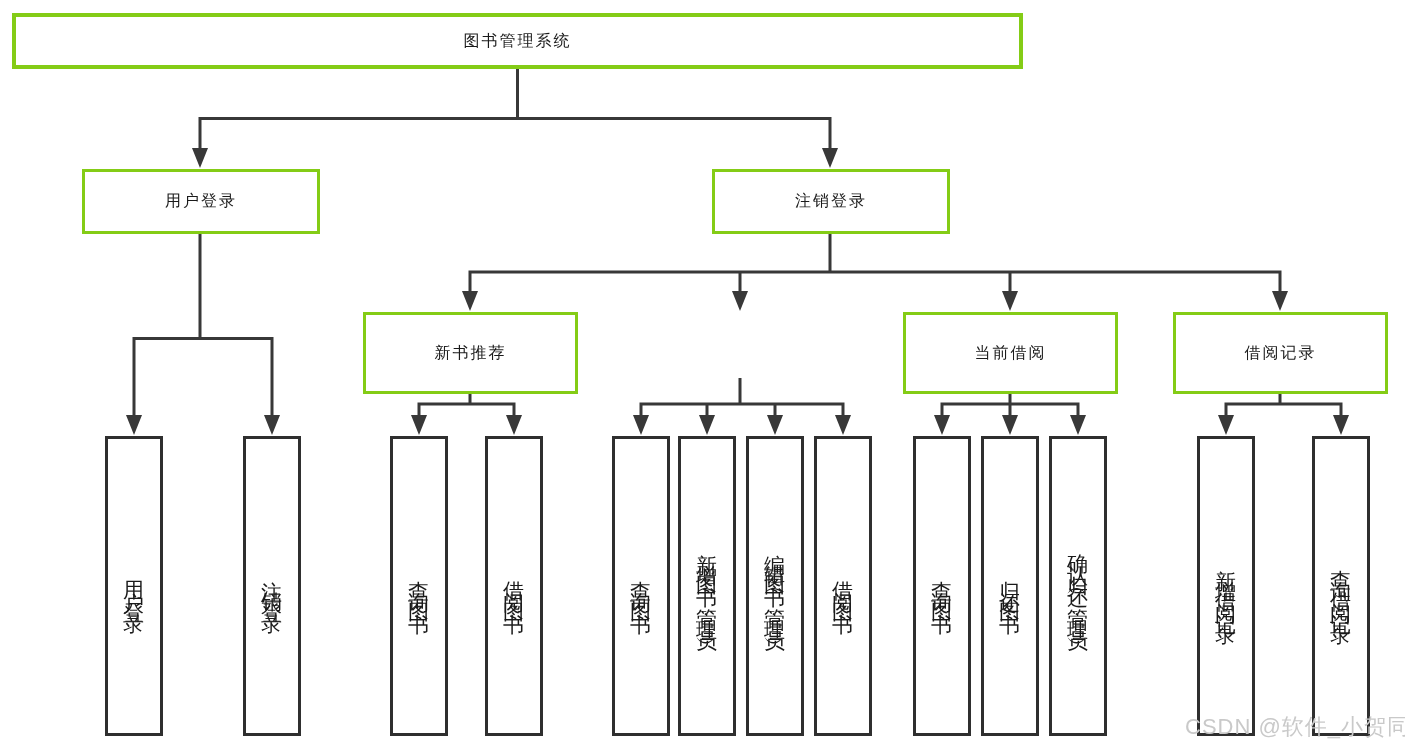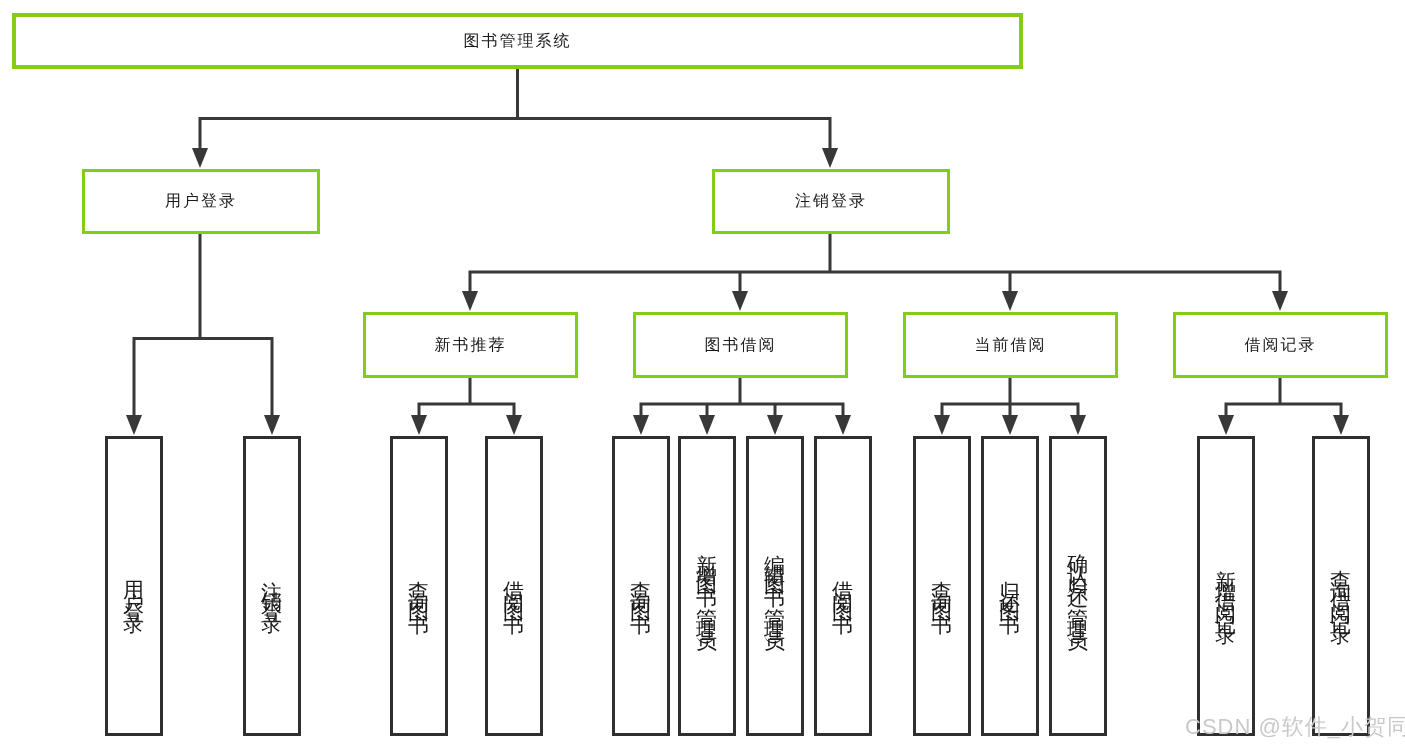--- a/index.html
+++ b/index.html
@@ -40,21 +40,21 @@
     left: 12px; top: 13px;
     width: 1011px; height: 56px;
     border-width: 4px;
   }
   .node.lvl {
     height: 65px;
     width: 238px;
     top: 169px;
   }
   .node.lvl3 {
-    height: 66px;
+    height: 82px;
     width: 215px;
     top: 312px;
   }
   .vnode {
     position: absolute;
     box-sizing: border-box;
     background: #ffffff;
     border: 3px solid #2f2f2f;
     top: 436px;
     width: 58px;
@@ -135,21 +135,20 @@
       <polygon points="1333,415 1349,415 1341,435"></polygon>
     </g>
   </svg>
 
   <div class="node root">图书管理系统</div>
 
   <div class="node lvl" style="left:82px">用户登录</div>
   <div class="node lvl" style="left:712px">注销登录</div>
 
   <div class="node lvl3" style="left:363px">新书推荐</div>
-  <div class="node lvl3" style="left:633px">图书借阅</div>
   <div class="node lvl3" style="left:1173px">借阅记录</div>
   <div class="node lvl3" style="left:903px">当前借阅</div>
 
   <div class="vnode" style="left:105px">
     <span class="vtext">用户登录</span>
   </div>
   <div class="vnode" style="left:243px">
     <span class="vtext">注销登录</span>
   </div>
 

